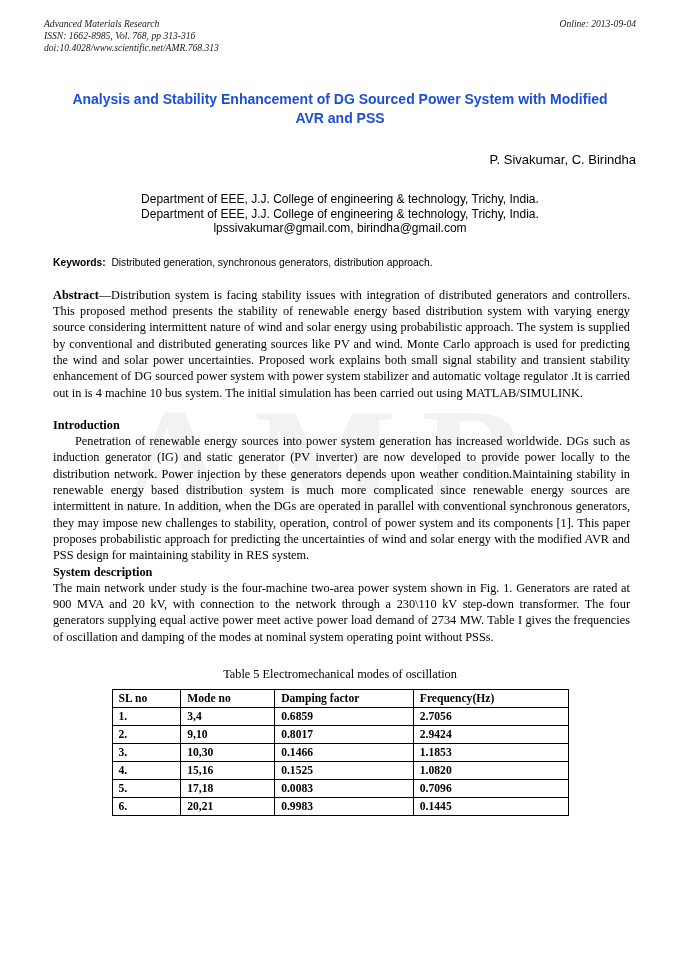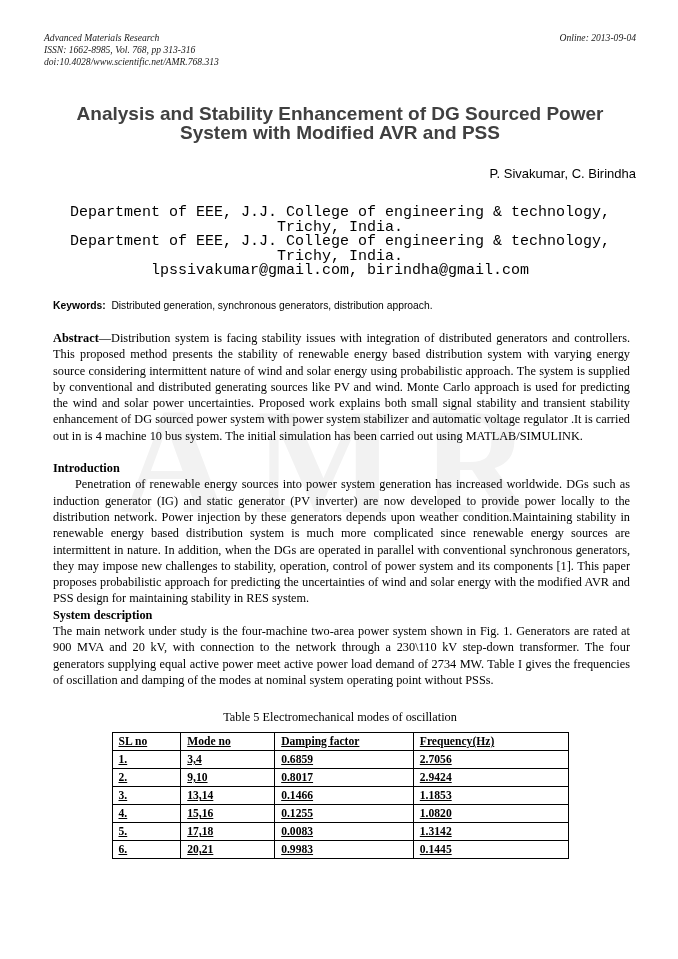--- a/index.html
+++ b/index.html
@@ -30,23 +30,22 @@
     letter-spacing: 26px;
     color: #f2f2f2;
     font-weight: 700;
     pointer-events: none;
     z-index: 0;
     white-space: nowrap;
   }
   .content {
     position: relative;
     z-index: 1;
-    padding: 8px 42px 0 44px;
+    padding: 18px 42px 0 44px;
     box-sizing: border-box;
-    margin-top: 24px;
   }
 
   
   .journal-head {
     position: relative;
     font-family: "Liberation Serif", serif;
     font-style: italic;
     font-size: 9.6px;
     line-height: 12.2px;
     color: #1a1a1a;
@@ -58,37 +57,37 @@
     right: 0;
     top: 0;
     white-space: nowrap;
   }
 
   
   .title {
     margin-top: 20px;
     font-family: "Liberation Sans", sans-serif;
     font-weight: bold;
-    font-size: 19px;
+    font-size: 14px;
     line-height: 19px;
     text-align: center;
-    color: #404040;
+    color: #1d4ed8;
     padding: 0 18px;
   }
   .authors {
     margin-top: 24px;
     font-family: "Liberation Sans", sans-serif;
     font-size: 13px;
     text-align: right;
     color: #000;
   }
   .affiliations {
     margin-top: 25px;
-    font-family: Liberation Mono, monospace;
-    font-size: 15px;
+    font-family: Liberation Sans, sans-serif;
+    font-size: 12px;
     line-height: 14.6px;
     text-align: center;
     color: #000;
   }
   .keywords {
     margin-top: 21px;
     font-family: "Liberation Sans", sans-serif;
     font-size: 10.3px;
     color: #000;
     padding-left: 9px;
@@ -141,21 +140,20 @@
     display: flex;
     justify-content: center;
   }
   table.modes {
     border-collapse: collapse;
     width: 457px;
     font-family: "Liberation Serif", serif;
     font-weight: bold;
     font-size: 11.6px;
     color: #000;
-    text-decoration: underline;
   }
   table.modes th, table.modes td {
     border: 1px solid #000;
     padding: 1px 6px;
     text-align: left;
     height: 15px;
     line-height: 15px;
     vertical-align: middle;
   }
   table.modes th { font-weight: bold; }
@@ -234,35 +232,35 @@
             <td>2.7056</td>
           </tr>
           <tr>
             <td>2.</td>
             <td>9,10</td>
             <td>0.8017</td>
             <td>2.9424</td>
           </tr>
           <tr>
             <td>3.</td>
-            <td>13,14</td>
+            <td>10,30</td>
             <td>0.1466</td>
             <td>1.1853</td>
           </tr>
           <tr>
             <td>4.</td>
             <td>15,16</td>
-            <td>0.1255</td>
+            <td>0.1525</td>
             <td>1.0820</td>
           </tr>
           <tr>
             <td>5.</td>
             <td>17,18</td>
             <td>0.0083</td>
-            <td>1.3142</td>
+            <td>0.7096</td>
           </tr>
           <tr>
             <td>6.</td>
             <td>20,21</td>
             <td>0.9983</td>
             <td>0.1445</td>
           </tr>
         </tbody>
       </table>
     </div>

